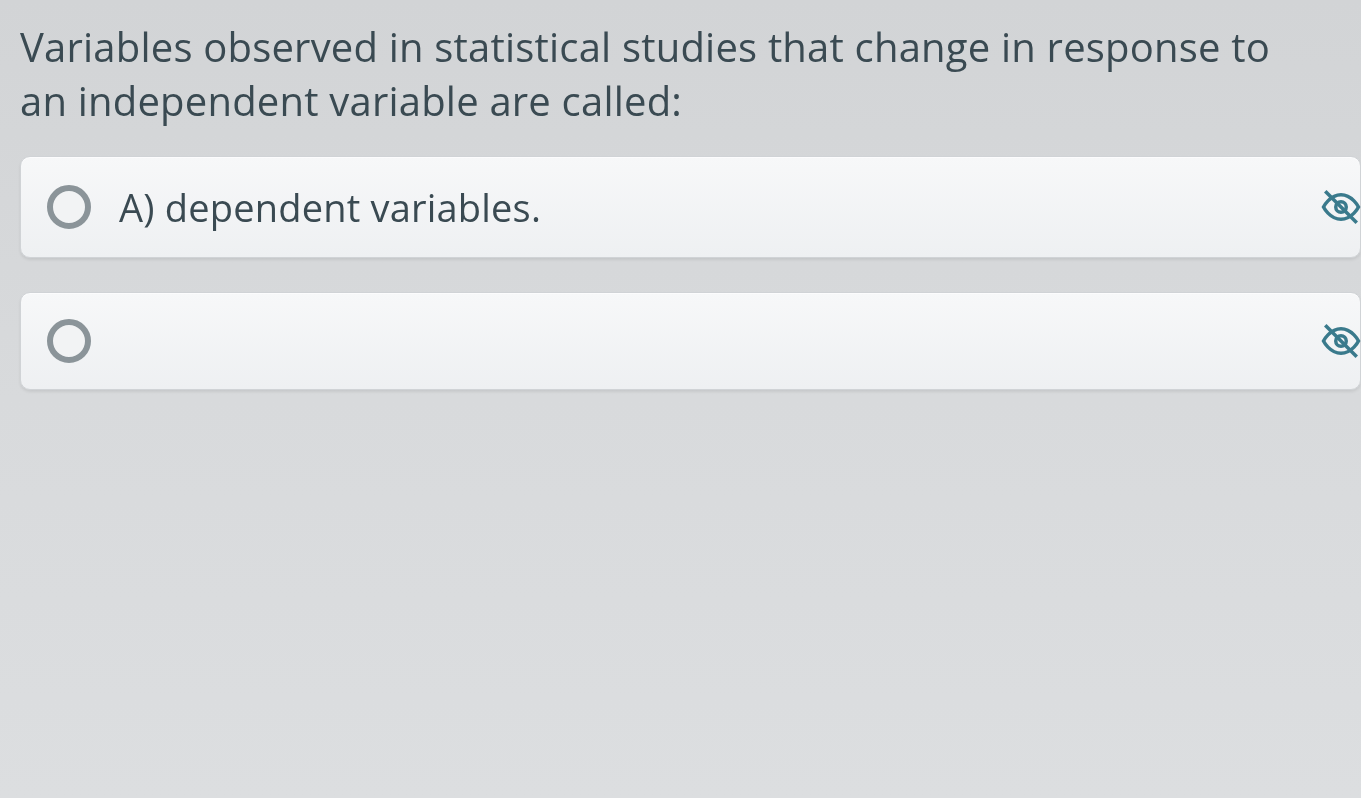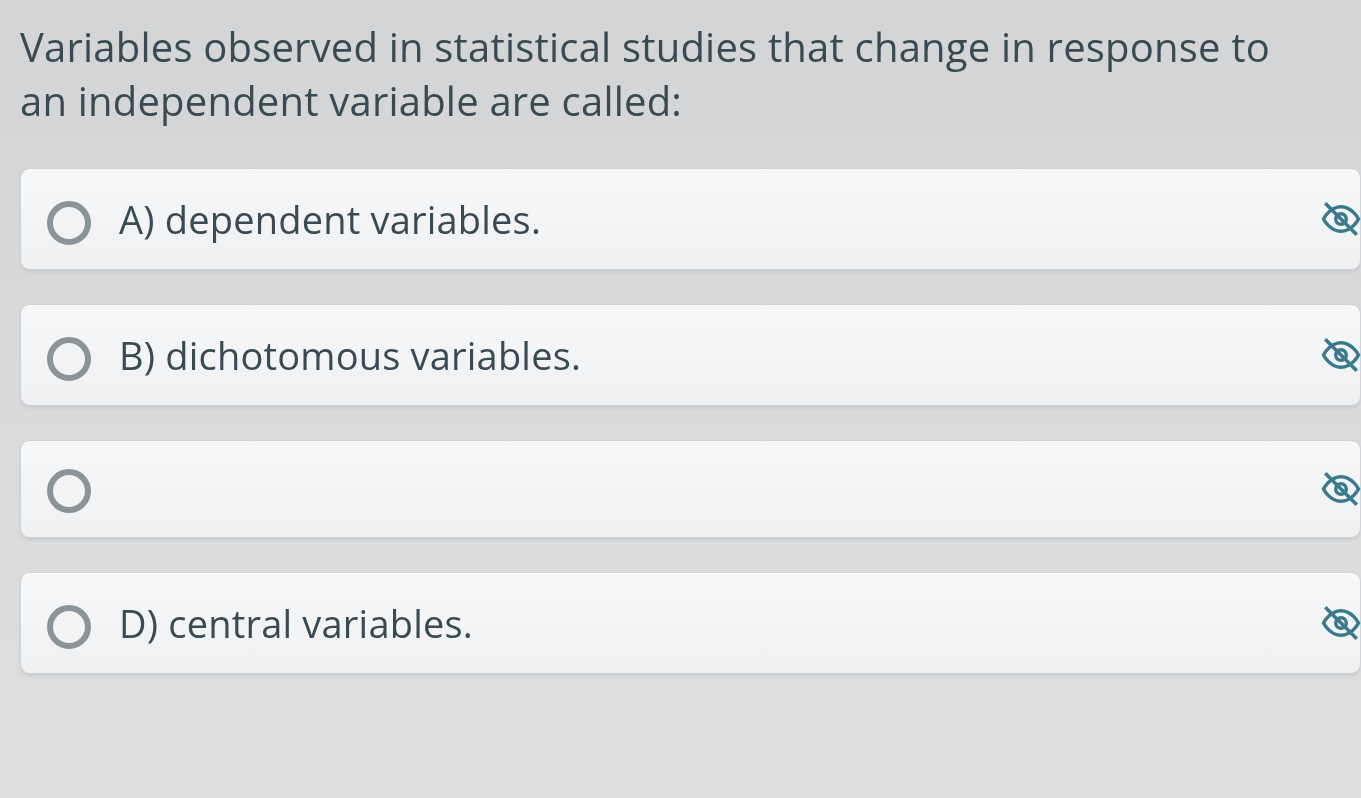--- a/index.html
+++ b/index.html
@@ -9,28 +9,28 @@
     background: linear-gradient(to bottom, #d2d4d6 0%, #d8dadc 50%, #dcdee0 100%);
     font-family: "Segoe UI", "Open Sans", Arial, sans-serif;
     overflow: hidden;
     padding: 20px 0 0 20px;
   }
   .question-text {
     color: #3a4a52;
     font-size: 40px;
     font-weight: 400;
     line-height: 1.35;
-    margin-bottom: 40px;
+    margin-bottom: 28px;
     padding-right: 40px;
     letter-spacing: 0.2px;
   }
   .options { display: flex; flex-direction: column; gap: 34px; }
   .option {
     display: flex;
-    align-items: flex-end;
+    align-items: center;
     background: linear-gradient(to bottom, #f7f8f9 0%, #eef0f2 100%);
     border: 1px solid #d0d3d6;
     border-radius: 10px;
     padding: 24px 26px;
     min-height: 98px;
     box-shadow: 0 2px 3px rgba(0,0,0,0.08), inset 0 1px 0 rgba(255,255,255,0.6);
     cursor: pointer;
     position: relative;
   }
   .radio {
@@ -72,52 +72,26 @@
     </div>
     <span class="eye-icon">
       <svg viewBox="0 0 24 24" fill="none" stroke="currentColor" stroke-width="2">
         <path d="M2 12s3.5-7 10-7 10 7 10 7-3.5 7-10 7S2 12 2 12z"></path>
         <circle cx="12" cy="12" r="3"></circle>
         <line x1="3" y1="3" x2="21" y2="21"></line>
       </svg>
     </span>
   </div>
 
-  <div class="option">
-    <div class="radio"></div>
-    <div class="option-label">
-      <span>B)</span> <span>dichotomous variables.</span>
-    </div>
-    <span class="eye-icon">
-      <svg viewBox="0 0 24 24" fill="none" stroke="currentColor" stroke-width="2">
-        <path d="M2 12s3.5-7 10-7 10 7 10 7-3.5 7-10 7S2 12 2 12z"></path>
-        <circle cx="12" cy="12" r="3"></circle>
-        <line x1="3" y1="3" x2="21" y2="21"></line>
-      </svg>
-    </span>
-  </div>
 
   <div class="option">
     <div class="radio"></div>
     <span class="eye-icon">
       <svg viewBox="0 0 24 24" fill="none" stroke="currentColor" stroke-width="2">
         <path d="M2 12s3.5-7 10-7 10 7 10 7-3.5 7-10 7S2 12 2 12z"></path>
         <circle cx="12" cy="12" r="3"></circle>
         <line x1="3" y1="3" x2="21" y2="21"></line>
       </svg>
     </span>
   </div>
 
-  <div class="option">
-    <div class="radio"></div>
-    <div class="option-label">
-      <span>D)</span> <span>central variables.</span>
-    </div>
-    <span class="eye-icon">
-      <svg viewBox="0 0 24 24" fill="none" stroke="currentColor" stroke-width="2">
-        <path d="M2 12s3.5-7 10-7 10 7 10 7-3.5 7-10 7S2 12 2 12z"></path>
-        <circle cx="12" cy="12" r="3"></circle>
-        <line x1="3" y1="3" x2="21" y2="21"></line>
-      </svg>
-    </span>
-  </div>
 
 </div>
 
 </body></html>

